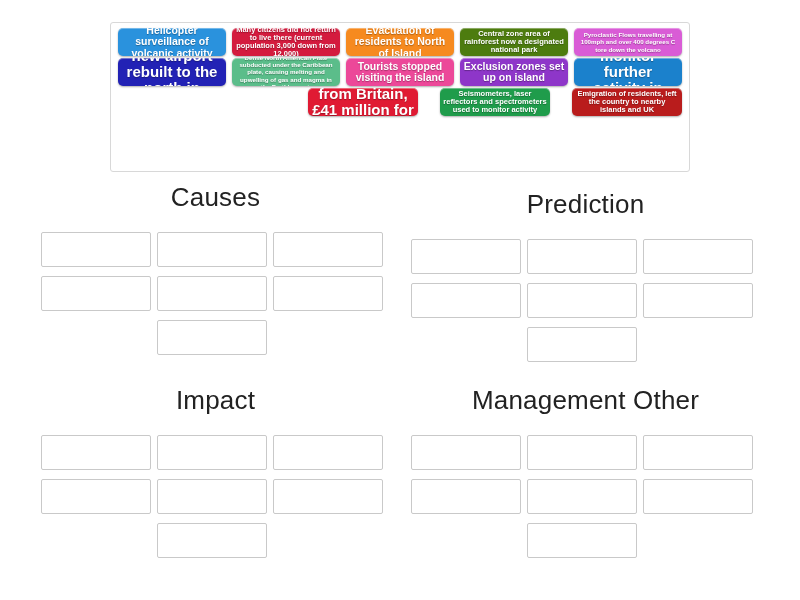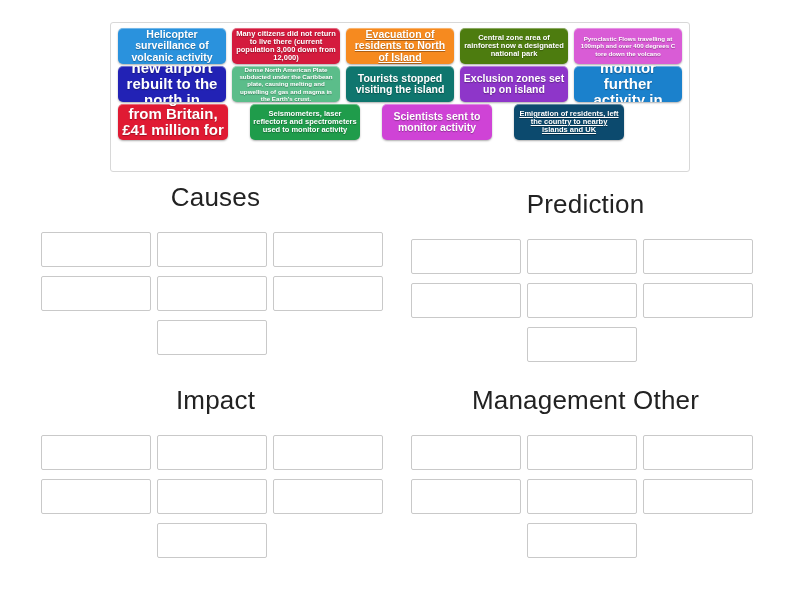--- a/index.html
+++ b/index.html
@@ -24,23 +24,23 @@
     width: 580px;
     height: 150px;
     border: 1px solid #d8d8d8;
     border-radius: 3px;
     background: #ffffff;
     box-sizing: border-box;
     padding: 5px 4px;
   }
   .tile-row {
     display: flex;
-    justify-content: flex-start;
+    justify-content: flex-end;
     align-items: stretch;
-    height: 36px;
+    height: 28px;
     margin-bottom: 2px;
   }
   .tile-row:last-child { margin-bottom: 0; gap: 16px; }
 
   .tile {
     width: 110px;
     margin: 0 3px;
     border-radius: 5px;
     box-sizing: border-box;
     display: flex;
@@ -107,58 +107,55 @@
 <body>
 
 <div id="tile-bank">
     <div class="tile-row">
       <div class="tile fs-lg" style="background: rgb(42, 146, 221);">
         <span>Helicopter surveillance of volcanic activity</span>
       </div>
       <div class="tile fs-sm" style="background: rgb(212, 27, 62);">
         <span>Many citizens did not return to live there (current population 3,000 down from 12,000)</span>
       </div>
-      <div class="tile fs-lg" style="background: rgb(246, 138, 31); text-decoration: underline;">
+      <div class="tile fs-lg" style="background: rgb(246, 138, 31);">
         <span>Evacuation of residents to North of Island</span>
       </div>
       <div class="tile fs-sm" style="background: #4d7c0f;">
         <span>Central zone area of rainforest now a designated national park</span>
       </div>
       <div class="tile fs-xs" style="background: rgb(217, 92, 214);">
         <span>Pyroclastic Flows travelling at 100mph and over 400 degrees C tore down the volcano</span>
       </div>
     </div>
     <div class="tile-row">
       <div class="tile fs-md" style="background: rgb(34, 34, 181);">
         <span>Capital and new airport rebuilt to the north in safety zone</span>
       </div>
       <div class="tile fs-xs" style="background: rgb(91, 189, 138);">
         <span>Dense North American Plate subducted under the Caribbean plate, causing melting and upwelling of gas and magma in the Earth's crust.</span>
       </div>
-      <div class="tile fs-lg" style="background: #0f766e;">
+      <div class="tile fs-lg" style="background: #ec4899;">
         <span>Tourists stopped visiting the island</span>
       </div>
       <div class="tile fs-lg" style="background: rgb(142, 54, 201);">
         <span>Exclusion zones set up on island</span>
       </div>
       <div class="tile fs-md" style="background: rgb(27, 129, 204);">
         <span>MVO set up to monitor further activity in 1995</span>
       </div>
     </div>
     <div class="tile-row">
       <div class="tile fs-md" style="background: rgb(224, 26, 51);">
         <span>AID given from Britain, £41 million for rebuilding</span>
       </div>
       <div class="tile fs-sm" style="background: rgb(31, 156, 75);">
         <span>Seismometers, laser reflectors and spectrometers used to monitor activity</span>
       </div>
-      <div class="tile fs-lg" style="background: rgb(207, 67, 214);">
-        <span>Scientists sent to monitor activity</span>
-      </div>
-      <div class="tile fs-sm" style="background: #0c4a6e; text-decoration: underline;">
+      <div class="tile fs-sm" style="background: #b91c1c;">
         <span>Emigration of residents, left the country to nearby islands and UK</span>
       </div>
     </div>
   </div>
 
 <div class="category" id="cat-causes">
   <div class="cat-title">Causes</div>
   <div class="zone-grid">
       <div class="zone"></div>
       <div class="zone"></div>

